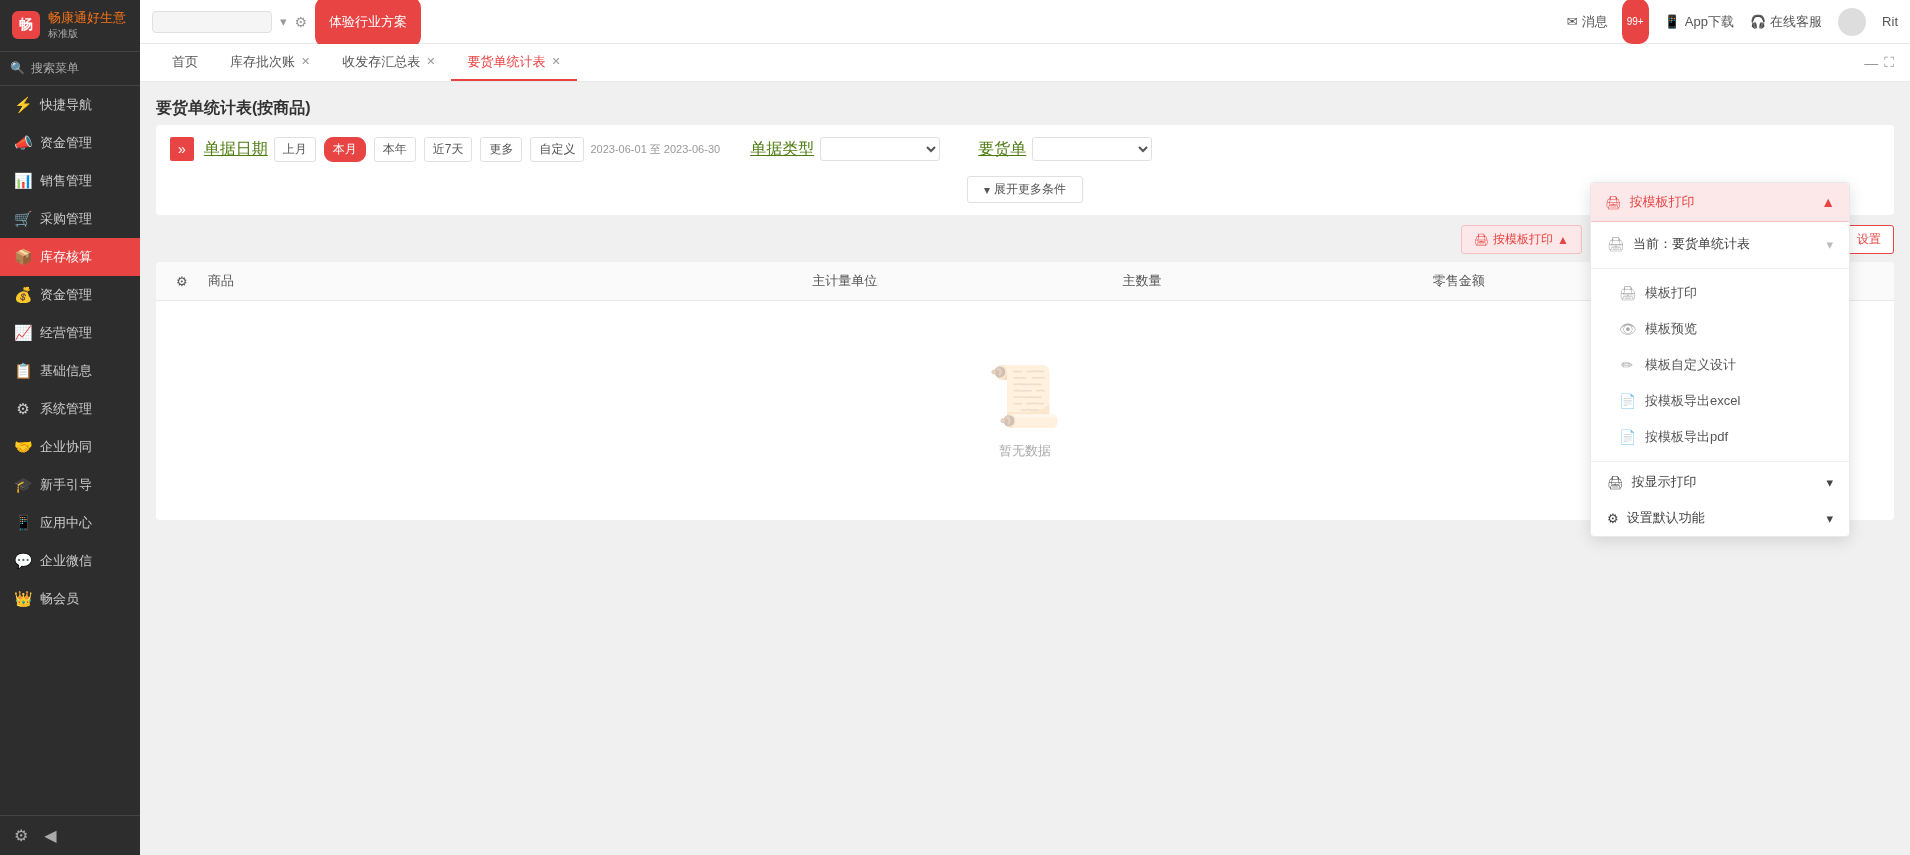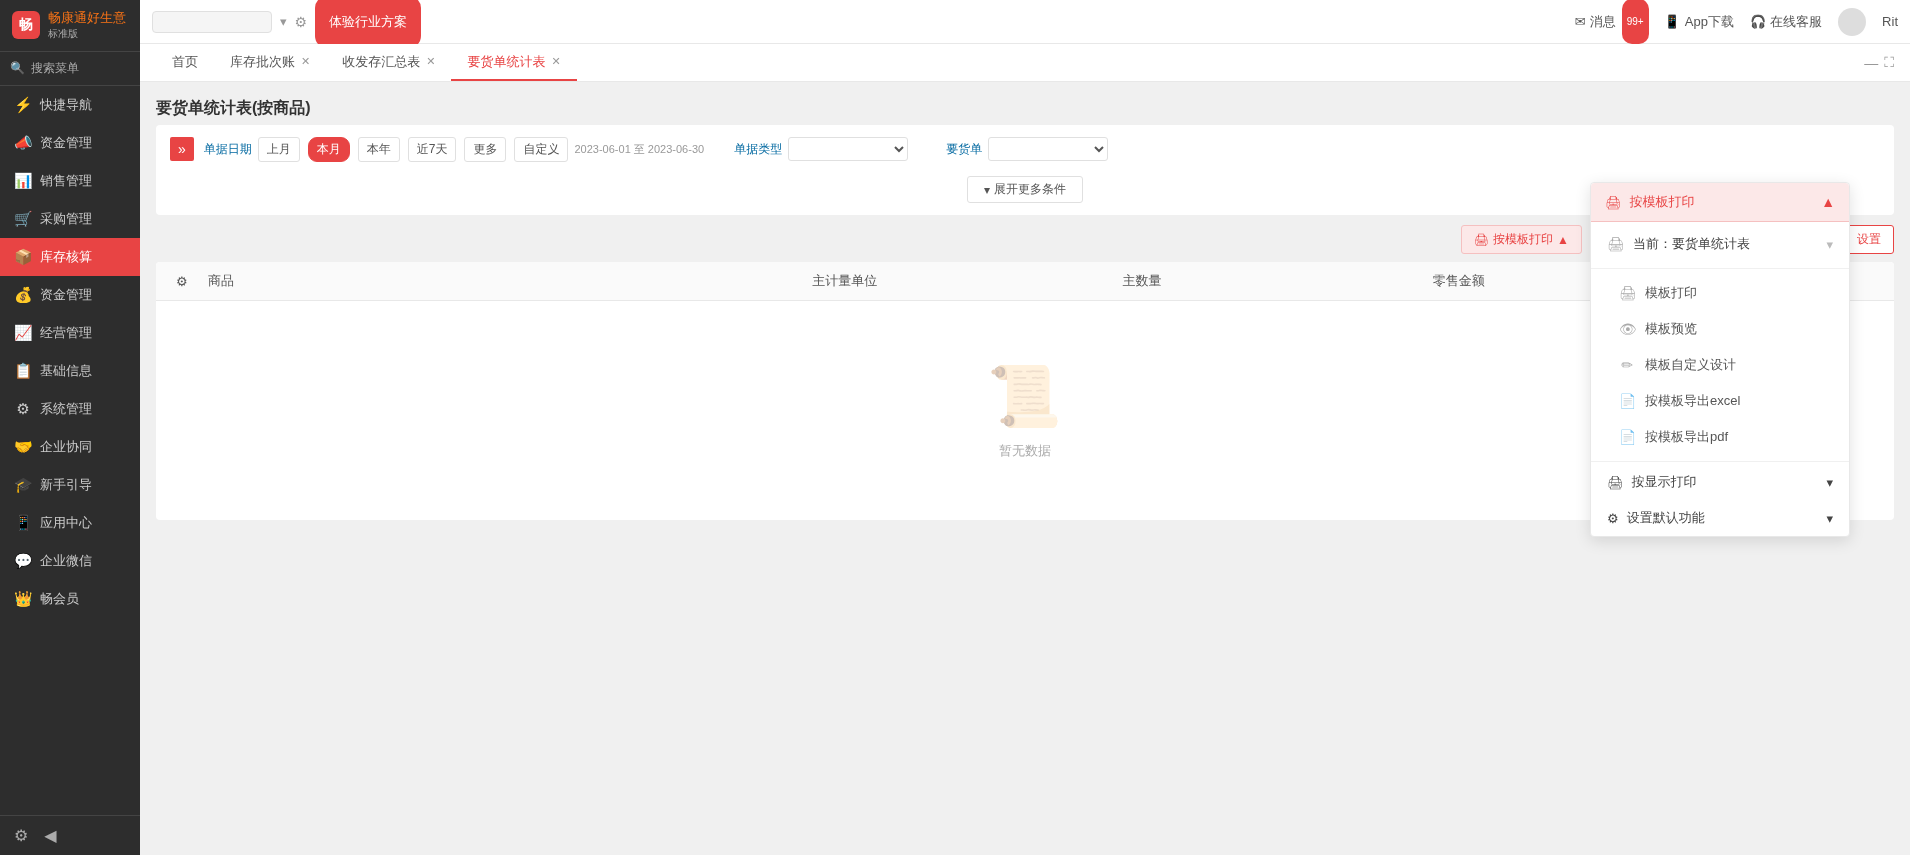--- a/index.html
+++ b/index.html
@@ -79,21 +79,21 @@
     .topbar-gear { color: #999; cursor: pointer; font-size: 14px; }
     .topbar-btn-trial {
       background: #e84444; color: white; border: none;
       border-radius: 12px; padding: 17px 14px; font-size: 13px; cursor: pointer;
     }
     .topbar-spacer { flex: 1; }
     .topbar-right { display: flex; align-items: center; gap: 16px; }
     .topbar-right-item { display: flex; align-items: center; gap: 4px; color: #555; cursor: pointer; font-size: 13px; }
     .badge-red {
       background: #e84444; color: white; border-radius: 10px;
-      font-size: 10px; padding: 17px 5px; margin-left: 2px;
+      font-size: 10px; padding: 17px 5px; margin-left: 10px;
     }
     .topbar-avatar {
       width: 28px; height: 28px; background: #ddd; border-radius: 50%;
     }
     .topbar-username { color: #555; font-size: 13px; }
 
     
     .tabs-bar {
       background: #fff;
       display: flex; align-items: center;
@@ -128,21 +128,21 @@
       padding: 12px 14px;
       margin-bottom: 10px;
       display: flex; align-items: flex-start; flex-wrap: wrap; gap: 10px;
     }
     .filter-expand-btn {
       background: #e84444; color: white; border: none;
       border-radius: 2px; padding: 4px 8px; cursor: pointer;
       font-size: 14px;
     }
     .filter-group { display: flex; align-items: center; gap: 6px; }
-    .filter-label { color: #0369a1; font-size: 12px; white-space: nowrap; }
+    .filter-label { color: #4d7c0f; font-size: 16px; white-space: nowrap; text-decoration: underline; }
     .filter-date-btns { display: flex; gap: 8px; align-items: flex-end; }
     .filter-date-btn {
       border: 1px solid #e0e0e0; background: #fff;
       padding: 3px 8px; border-radius: 3px; font-size: 12px; cursor: pointer; color: #555;
     }
     .filter-date-btn.active {
       background: #e84444; color: white; border-color: #e84444; border-radius: 9px;
     }
     .filter-date-range { color: #999; font-size: 11px; }
     .filter-type-select {

